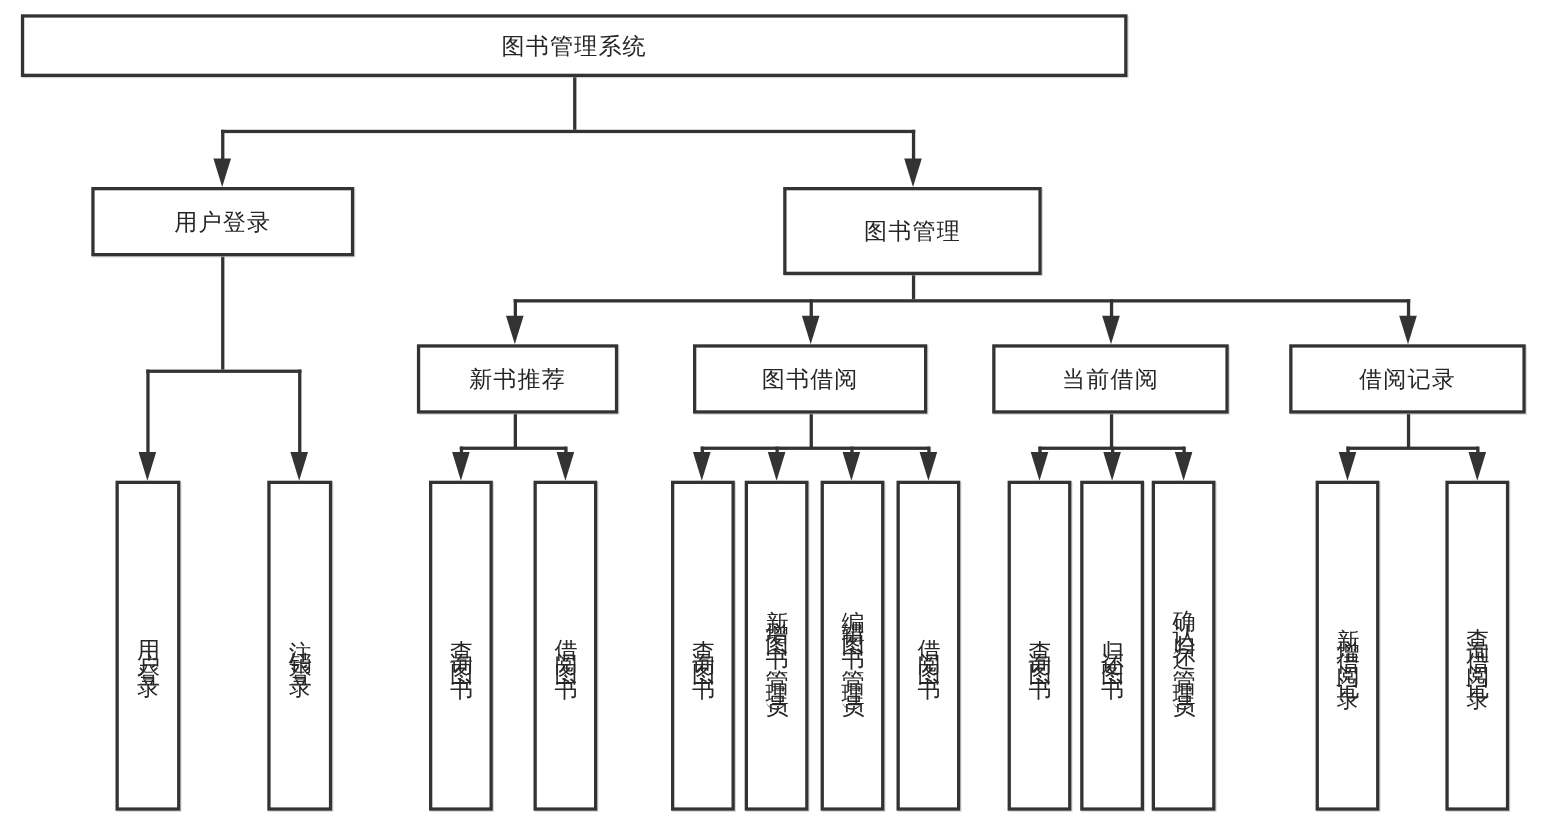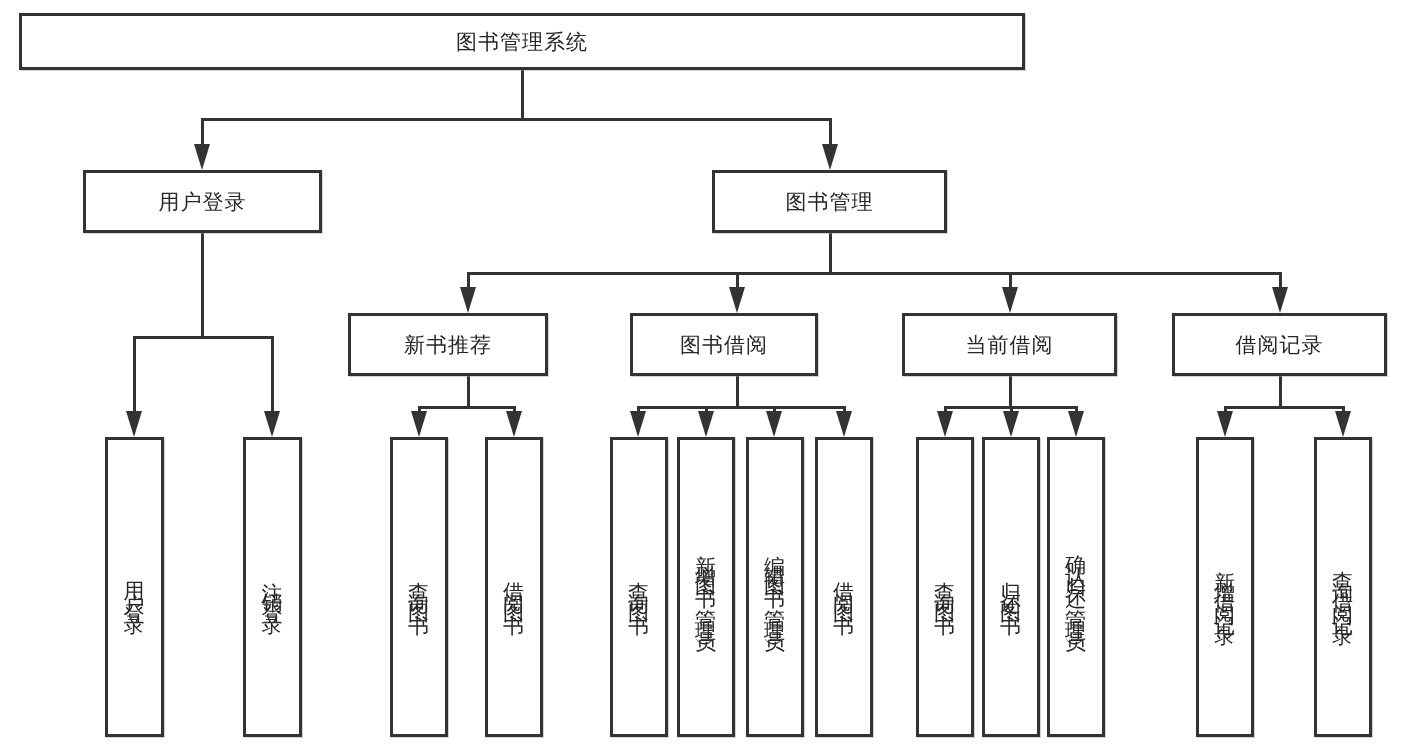--- a/index.html
+++ b/index.html
@@ -115,28 +115,28 @@
   <div class="v" style="left:1342px;top:406px;height:10px"></div>
   <div class="a" style="left:1335px;top:411px"></div>
 
   <div class="box" style="left:19px;top:13px;width:1006px;height:57px">
     <span>图书管理系统</span>
   </div>
 
   <div class="box" style="left:83px;top:170px;width:239px;height:63px">
     <span>用户登录</span>
   </div>
-  <div class="box" style="left:712px;top:170px;width:235px;height:63px">
+  <div class="box" style="left:712px;top:170px;width:235px;height:80px">
     <span>图书管理</span>
   </div>
 
-  <div class="box" style="left:348px;top:313px;width:200px;height:63px">
+  <div class="box" style="left:379px;top:313px;width:183px;height:63px">
     <span>新书推荐</span>
   </div>
-  <div class="box" style="left:630px;top:313px;width:188px;height:63px">
+  <div class="box" style="left:630px;top:313px;width:213px;height:63px">
     <span>图书借阅</span>
   </div>
   <div class="box" style="left:1172px;top:313px;width:215px;height:63px">
     <span>借阅记录</span>
   </div>
   <div class="box" style="left:902px;top:313px;width:215px;height:63px">
     <span>当前借阅</span>
   </div>
 
   <div class="box leaf" style="left:105px;top:437px;width:59px;height:300px">

